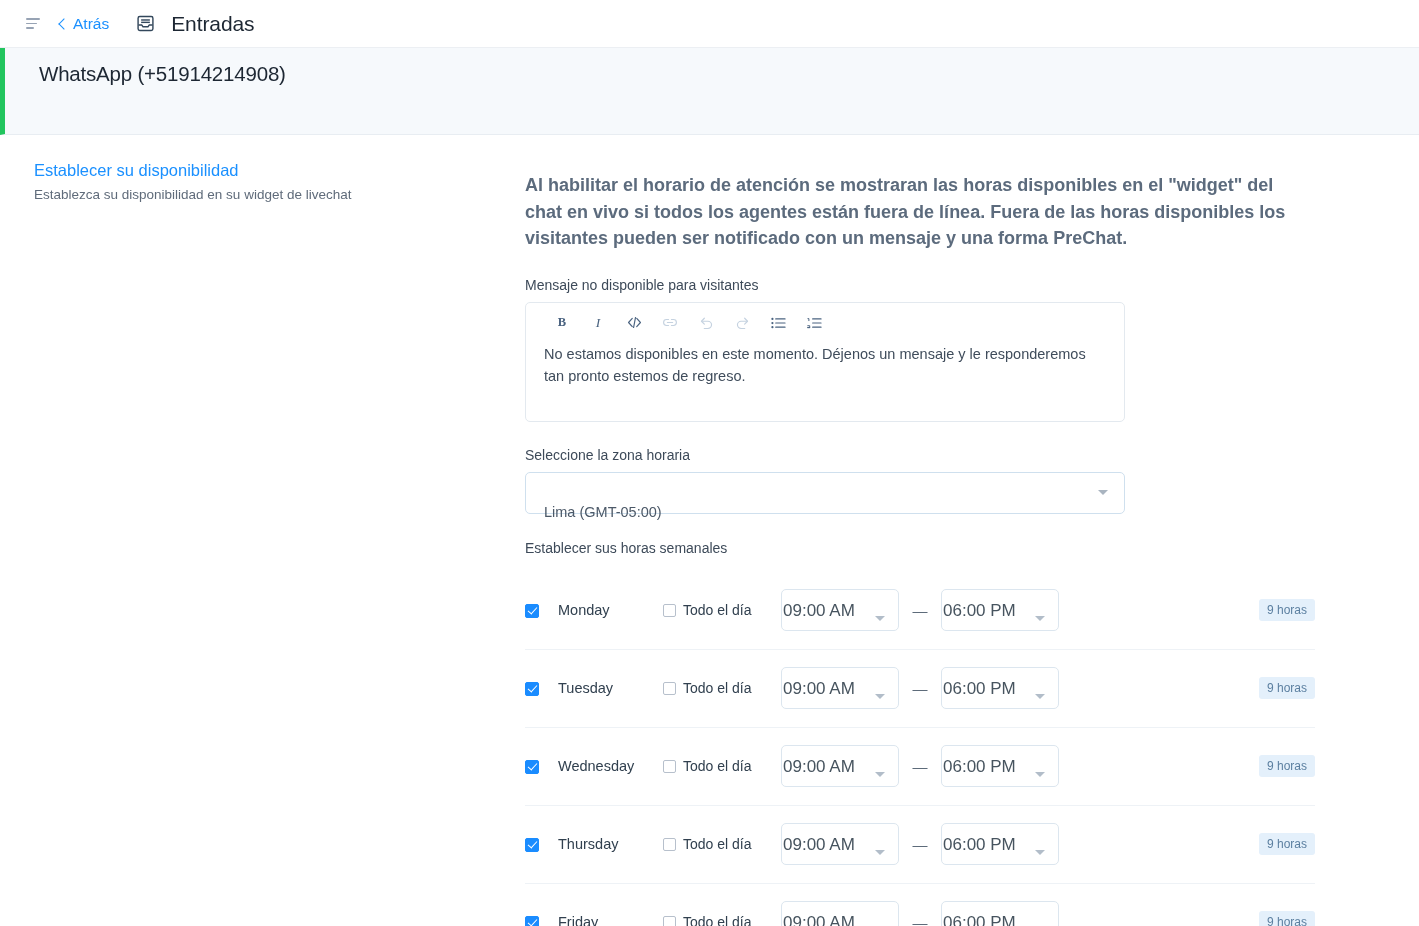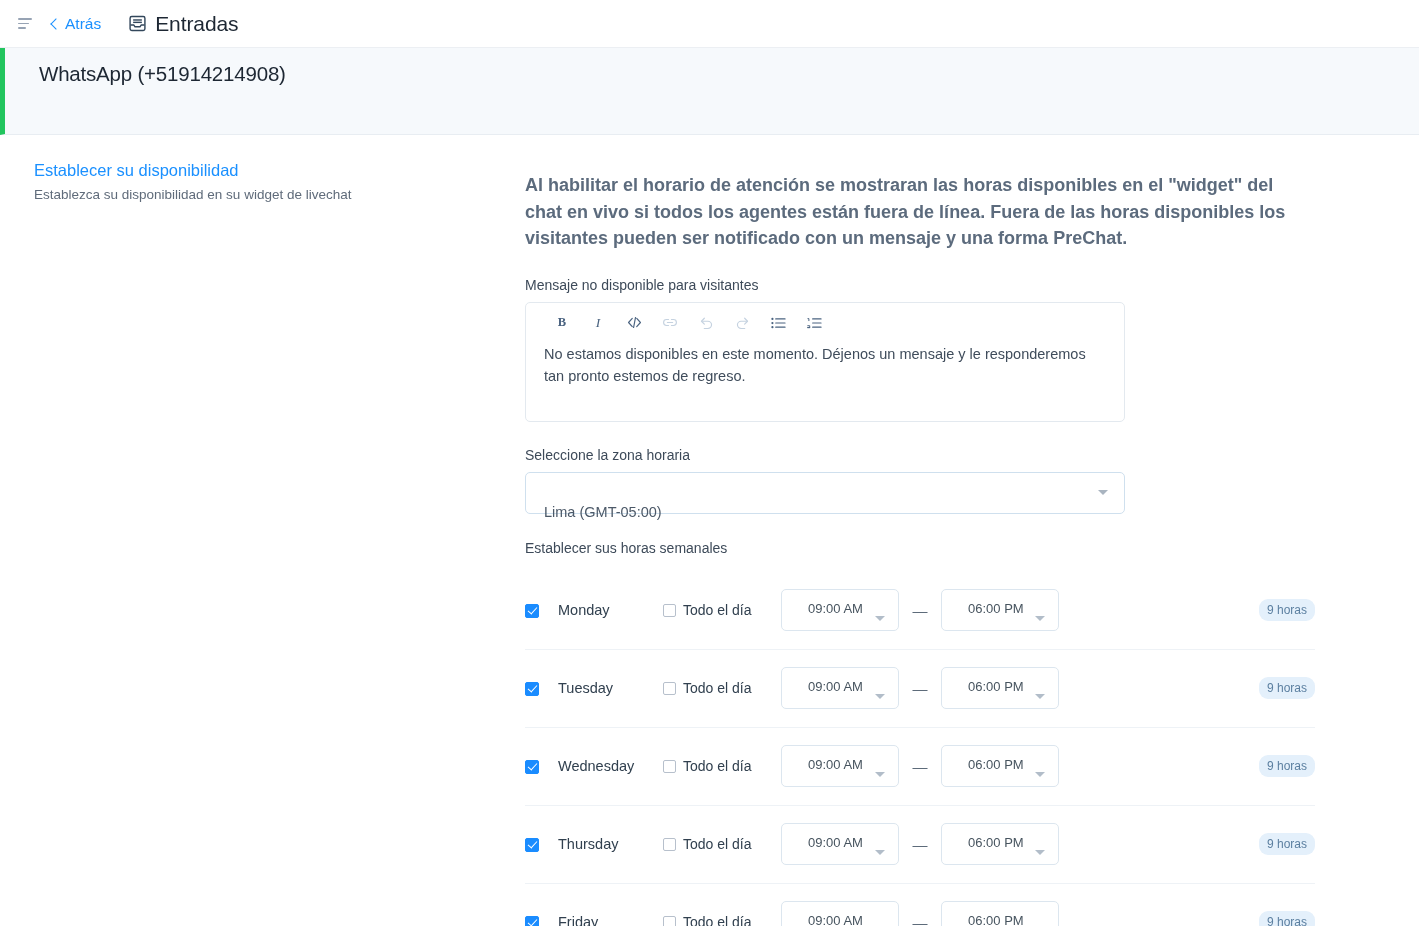--- a/index.html
+++ b/index.html
@@ -12,21 +12,21 @@
     overflow: hidden;
   }
 
   
   .topbar {
     height: 48px;
     display: flex;
     align-items: center;
     background: #ffffff;
     border-bottom: 1px solid #eceff3;
-    padding-left: 18px;
+    padding-left: 26px;
     gap: 0;
   }
   .hamburger {
     width: 18px; height: 18px;
     display: flex; flex-direction: column; justify-content: center;
     gap: 3px; cursor: pointer; flex: none;
   }
   .hamburger i { display:block; height: 1.6px; background: #97a3b4; border-radius: 2px; }
   .hamburger i:nth-child(1){ width: 14px; }
   .hamburger i:nth-child(2){ width: 11px; }
@@ -42,21 +42,21 @@
     border-left: 1.8px solid #1a90ff;
     border-bottom: 1.8px solid #1a90ff;
     transform: rotate(45deg);
     margin-top: 0px;
   }
   .inbox-icon {
     margin-left: 27px; flex: none;
     display: flex; align-items: center; justify-content: center;
   }
   .page-title {
-    margin-left: 8px;
+    margin-left: 16px;
     font-size: 21px;
     color: #1d2733;
     font-weight: 400;
     letter-spacing: -0.1px;
   }
 
   
   .subheader {
     background: #f6f9fc;
     border-bottom: 1px solid #e8edf2;
@@ -244,22 +244,22 @@
     height: 42px;
     border: 1px solid #dce6ef;
     border-radius: 5px;
     background: #fff;
     position: relative;
     cursor: pointer;
     flex: none;
   }
   .time-select .tv {
     position: absolute;
-    left: 26px; top: 11px;
-    font-size: 13px;
+    left: 1px; top: 11px;
+    font-size: 17px;
     color: #47545f;
   }
   .time-select .tcaret {
     position: absolute;
     right: 13px; bottom: 9px;
     width: 0; height: 0;
     border-left: 5px solid transparent;
     border-right: 5px solid transparent;
     border-top: 5.5px solid #b2bdc9;
   }
@@ -268,21 +268,21 @@
     flex: none;
     text-align: center;
     color: #5d6b7a;
     font-size: 15px;
   }
   .hours-badge {
     margin-left: auto;
     background: #e4f0fb;
     color: #5b7fa0;
     font-size: 12px;
-    border-radius: 9px;
+    border-radius: 3px;
     padding: 4px 8px;
   }
 </style>
 </head>
 <body>
 
 <div class="topbar">
   <div class="hamburger">
     <i></i>
       <i></i>

